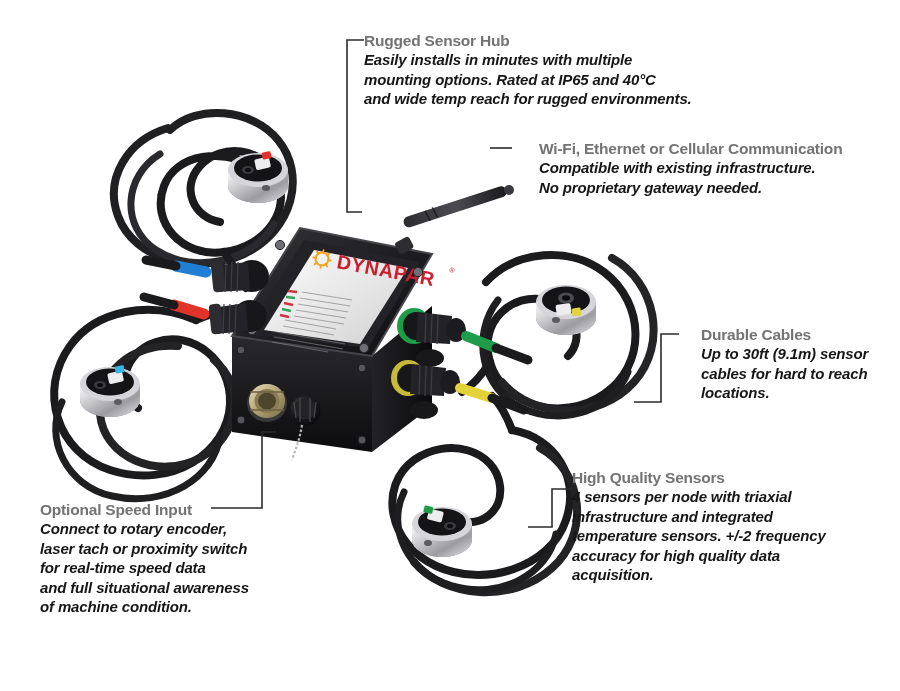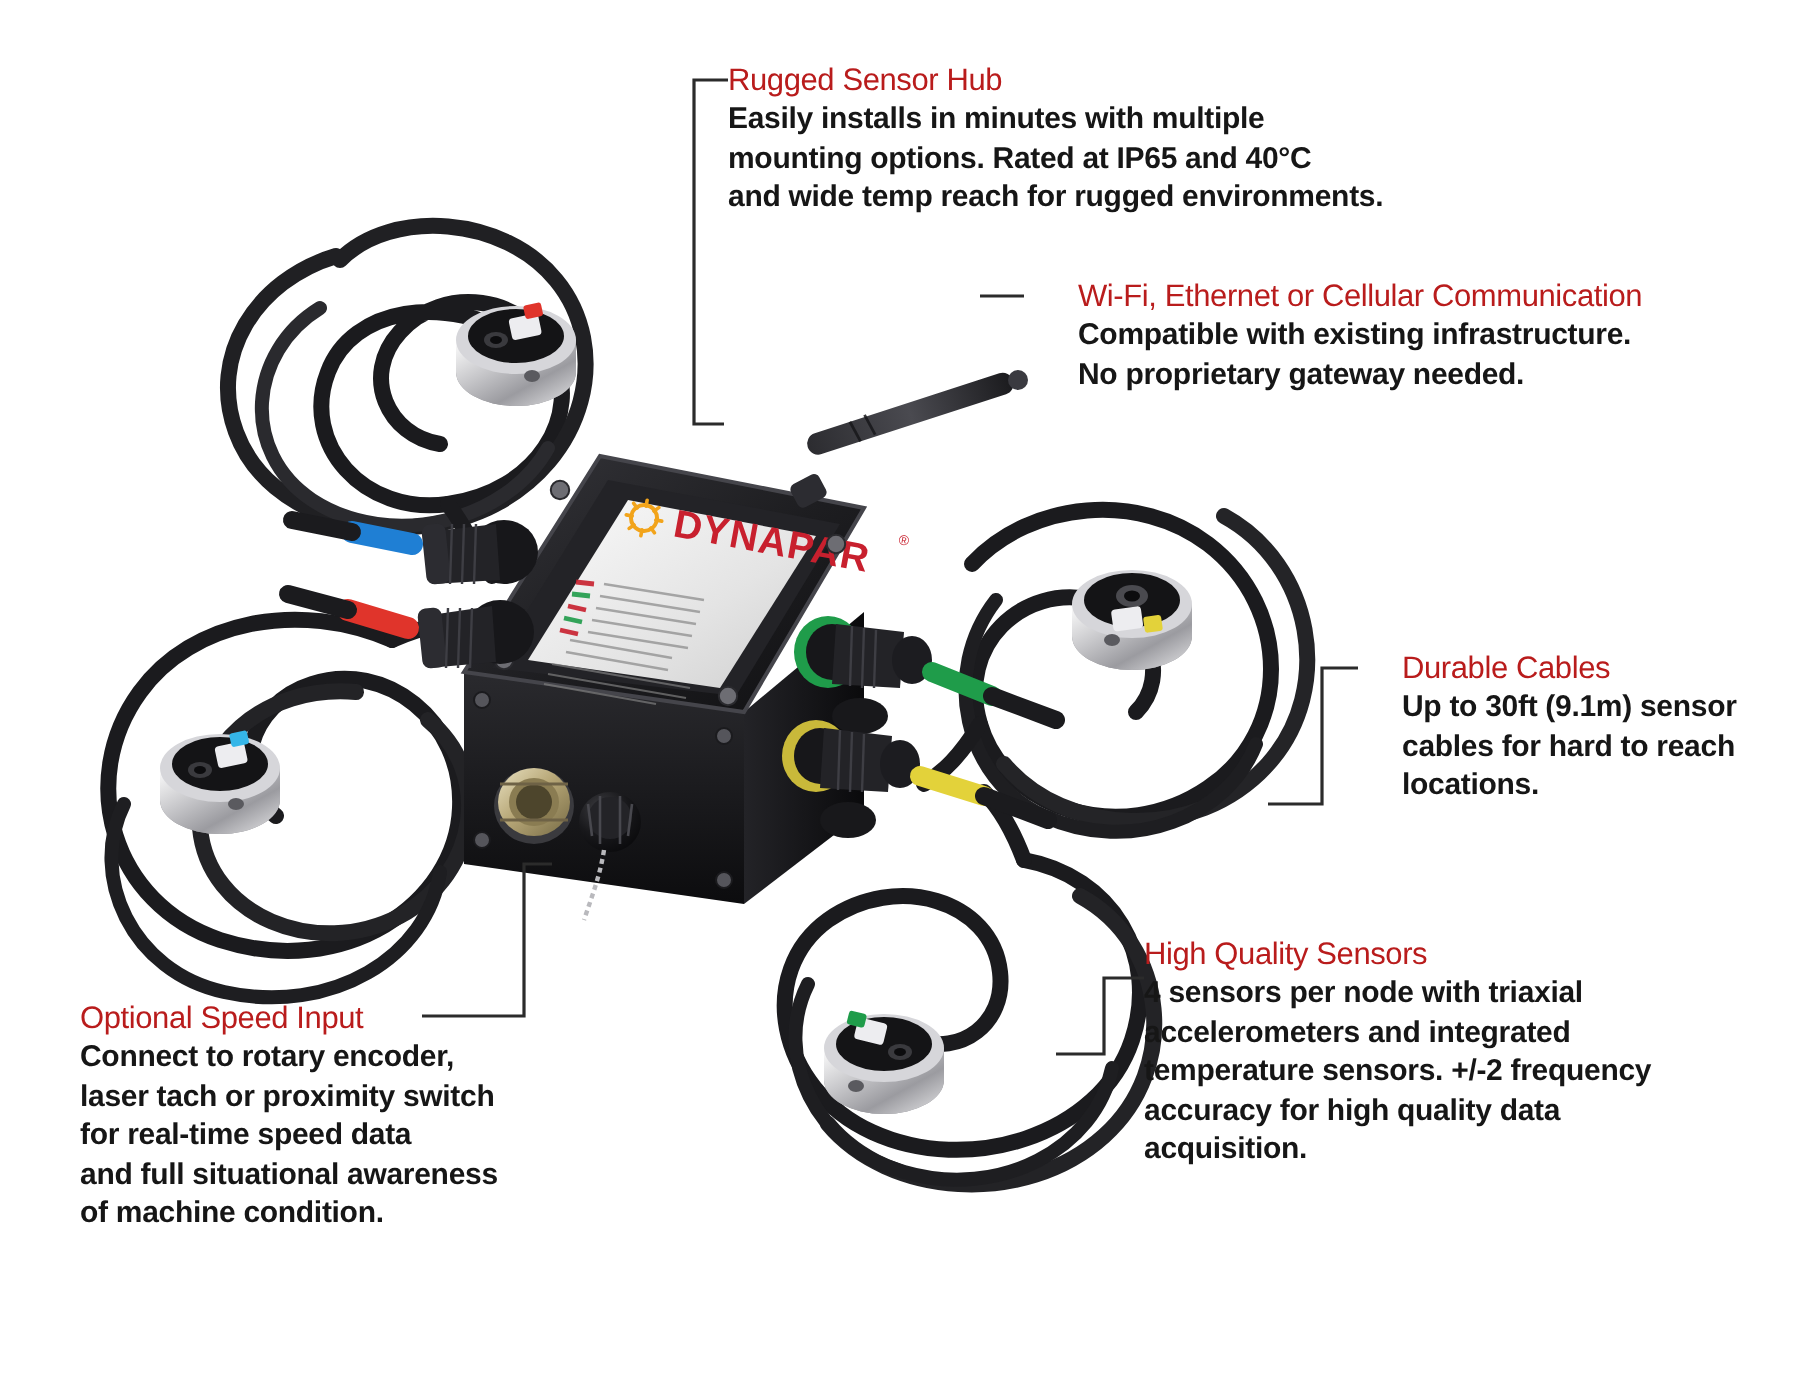--- a/index.html
+++ b/index.html
@@ -18,35 +18,35 @@
     background: #ffffff;
     overflow: hidden;
   }
 
   
   .callout {
     position: absolute;
     font-family: "Liberation Sans", sans-serif;
   }
   .callout .c-title {
-    color: #b91c1c;
-    font-weight: normal;
+    color: #737373;
+    font-weight: bold;
     font-size: 15.5px;
     line-height: 19px;
     letter-spacing: -0.2px;
     white-space: nowrap;
   }
   .callout .c-body {
     color: #161616;
     font-weight: bold;
     font-size: 15px;
     line-height: 19.5px;
     letter-spacing: -0.15px;
   }
-  .callout .c-body div { white-space: nowrap; }
+  .callout .c-body div { white-space: nowrap; font-style: italic; }
 
   
   #art {
     position: absolute;
     left: 0; top: 0;
     width: 900px;
     height: 691px;
   }
 </style>
 </head>
@@ -372,21 +372,21 @@
       <div>Up to 30ft (9.1m) sensor</div>
       <div>cables for hard to reach</div>
       <div>locations.</div>
     </div>
   </div>
 
   <div class="callout" style="left:572px; top:468px;">
     <div class="c-title">High Quality Sensors</div>
     <div class="c-body">
       <div>4 sensors per node with triaxial</div>
-      <div>accelerometers and integrated</div>
+      <div>infrastructure and integrated</div>
       <div>temperature sensors. +/-2 frequency</div>
       <div>accuracy for high quality data</div>
       <div>acquisition.</div>
     </div>
   </div>
 
   <div class="callout" style="left:40px; top:500px;">
     <div class="c-title">Optional Speed Input</div>
     <div class="c-body">
       <div>Connect to rotary encoder,</div>

